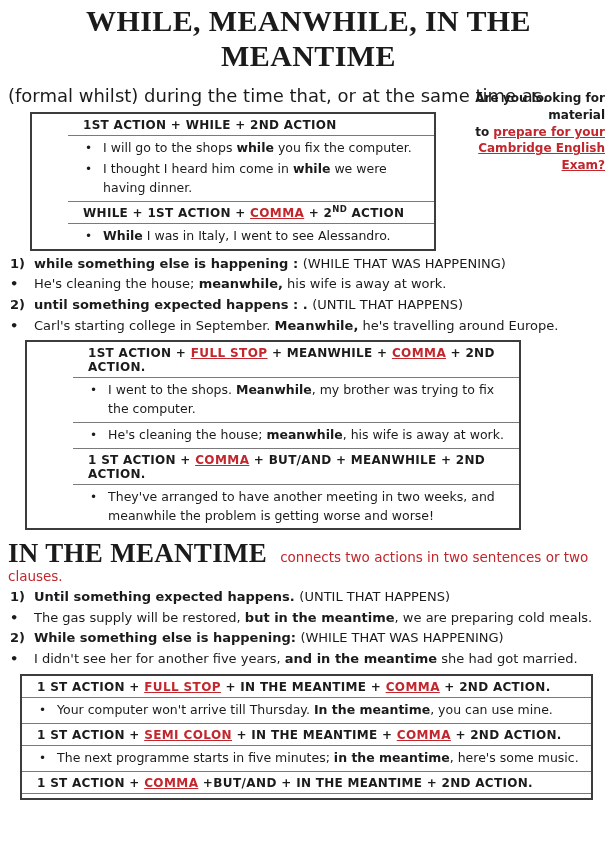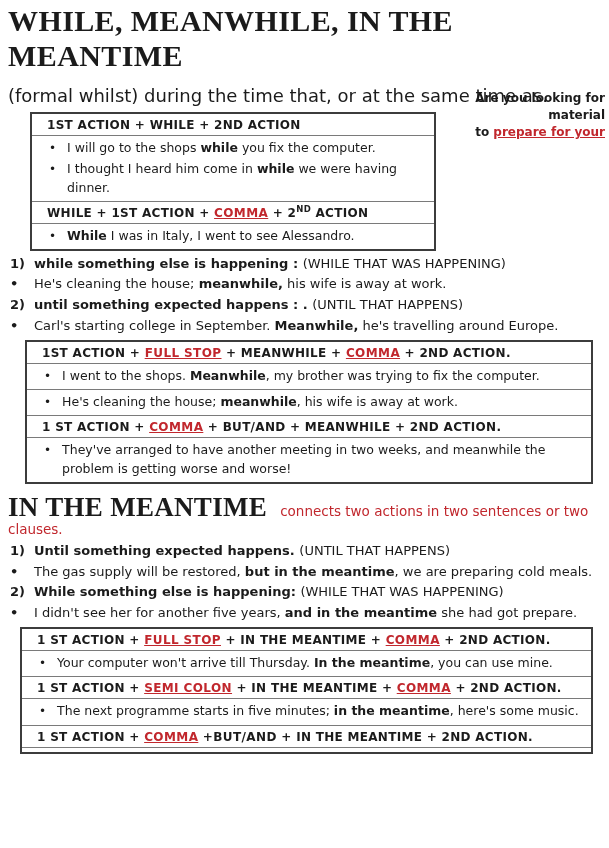--- a/index.html
+++ b/index.html
@@ -13,38 +13,38 @@
   *{box-sizing:border-box;}
   html,body{margin:0;padding:0;}
   body{
     width:609px;height:848px;background:#fff;color:var(--ink);
     font-family:"DejaVu Sans",sans-serif;position:relative;overflow:hidden;
   }
   .page{width:609px;height:848px;position:relative;}
 
   h1.title{
     font-family:"Liberation Serif",serif;font-weight:bold;
-    font-size:30px;margin:4px 0 12px 8px;letter-spacing:.4px;line-height:1.15;
+    font-size:30px;margin:4px 0 12px 8px;letter-spacing:.4px;line-height:1.15;text-align:center;
   }
 
   .sec-head{margin:9px 0 0 8px;line-height:1.05;}
   .sec-heading{
     font-family:"Liberation Serif",serif;font-weight:bold;font-size:27px;letter-spacing:.3px;
   }
   .sec-subtitle{color:var(--red);font-size:13.5px;margin-left:8px;}
 
   .definition{font-size:18px;margin:3px 0 6px 8px;}
 
   .notes{margin:4px 0 6px 10px;}
   .note{display:flex;gap:8px;font-size:13px;margin:3px 0;line-height:1.35;}
   .note .marker{font-weight:bold;min-width:16px;text-align:left;flex:0 0 auto;}
 
   .pbox{border:2px solid var(--border);background:#fff;}
-  .pbox-while{width:406px;margin-left:30px;margin-top:4px;}
-  .pbox-meanwhile{width:568px;margin-left:25px;margin-top:4px;}
+  .pbox-while{width:406px;margin-left:30px;margin-top:4px;padding-left:36px;}
+  .pbox-meanwhile{width:496px;margin-left:25px;margin-top:4px;padding-left:46px;}
   .pbox-meantime{width:573px;margin-left:20px;margin-top:4px;}
   .trow{padding:3px 10px;}
   .trow + .trow{border-top:1px solid var(--divider);}
   .trow.header{font-weight:bold;font-size:12px;letter-spacing:.3px;padding:4px 10px 3px 15px;}
   .trow.examples{padding:2px 10px;}
   .ex{display:flex;gap:11px;font-size:12.5px;line-height:1.5;padding:1px 0 1px 7px;}
   .ex .bullet{flex:0 0 auto;font-size:12px;line-height:1.6;}
 
   
   .b{font-weight:bold;}
@@ -86,20 +86,21 @@
             <span class="bullet">•</span>
             <span><span class="b">While</span><span> I was in Italy, I went to see Alessandro.</span></span>
           </div>
         </div>
       </div>
   </section>
 
   <div class="promo">
     <div class="promo-line"><span class="b">Are you looking for material</span></div>
     <div class="promo-line"><span class="b">to </span><span class="b r">prepare for your</span></div>
+    <div class="promo-line"><span class="b r">Cambridge English Exam?</span></div>
   </div>
 
   <section>
     <div class="notes">
         <div class="note">
           <span class="marker">1)</span>
           <span><span class="b">while something else is happening : </span><span>(WHILE THAT WAS HAPPENING)</span></span>
         </div>
         <div class="note">
           <span class="marker">•</span>
@@ -151,21 +152,21 @@
         <div class="note">
           <span class="marker">•</span>
           <span><span>The gas supply will be restored, </span><span class="b">but in the meantime</span><span>, we are preparing cold meals.</span></span>
         </div>
         <div class="note">
           <span class="marker">2)</span>
           <span><span class="b">While something else is happening: </span><span>(WHILE THAT WAS HAPPENING)</span></span>
         </div>
         <div class="note">
           <span class="marker">•</span>
-          <span><span>I didn't see her for another five years, </span><span class="b">and in the meantime</span><span> she had got prepare.</span></span>
+          <span><span>I didn't see her for another five years, </span><span class="b">and in the meantime</span><span> she had got married.</span></span>
         </div>
       </div>
     <div class="pbox pbox-meantime">
         <div class="trow header"><span>1 ST ACTION + </span><span class="r sc">FULL STOP</span><span> + IN THE MEANTIME + </span><span class="r sc">COMMA</span><span> + 2ND ACTION.</span></div>
         <div class="trow examples">
           <div class="ex">
             <span class="bullet">•</span>
             <span><span>Your computer won't arrive till Thursday. </span><span class="b">In the meantime</span><span>, you can use mine.</span></span>
           </div>
         </div>

